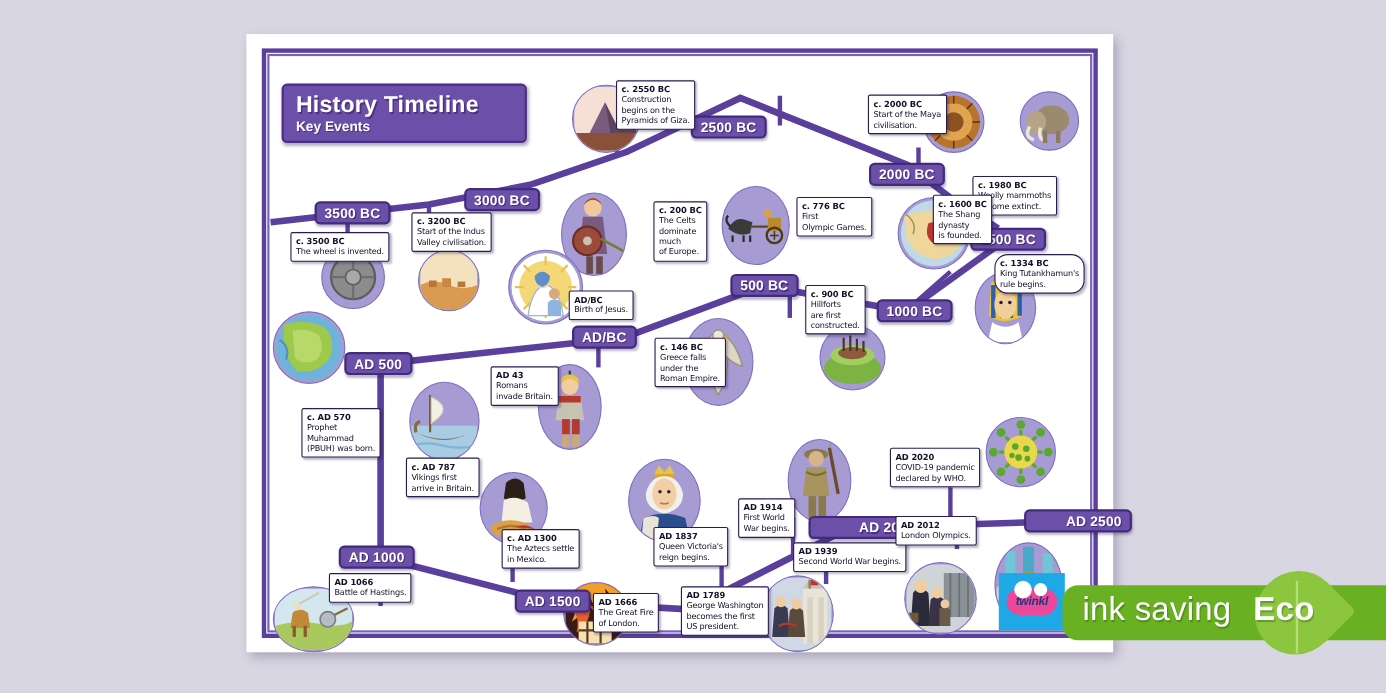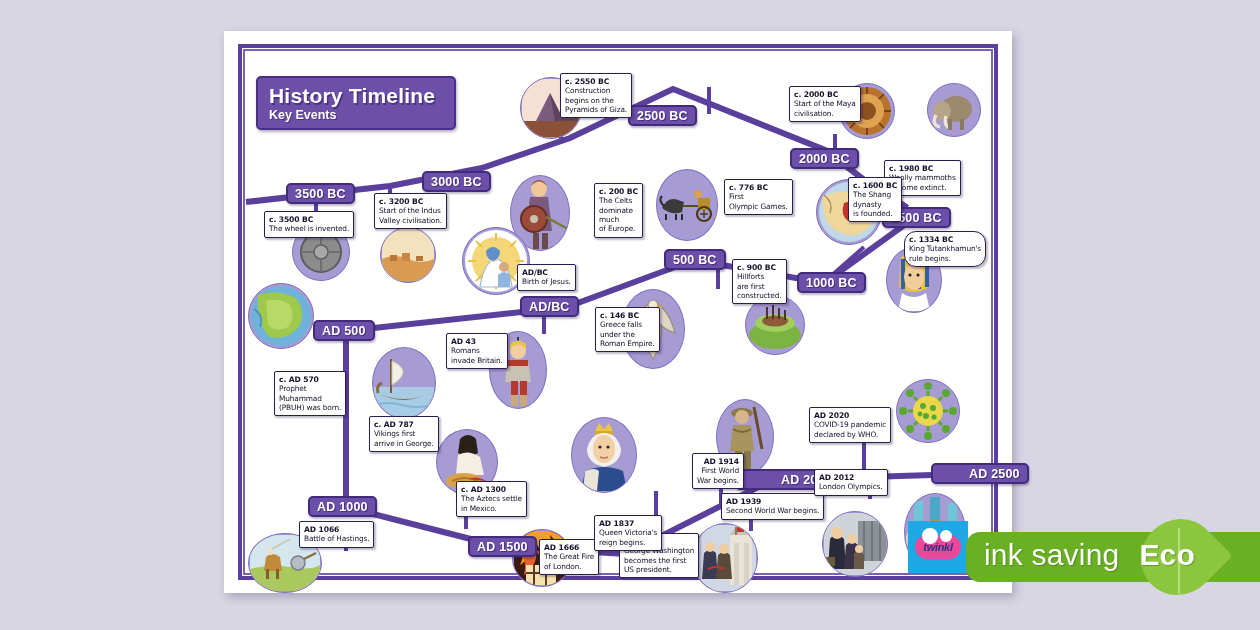--- a/index.html
+++ b/index.html
@@ -26,21 +26,21 @@
   #frame-inner {
     position: absolute; left: 19px; top: 18px;
     width: 750px; height: 526px;
     border: 2px solid #7a62b8;
   }
   #canvas { position: absolute; left: 0; top: 0; width: 788px; height: 562px; }
 
   
   #title-plaque {
     position: absolute; left: 32px; top: 45px;
-    width: 200px; height: 54px;
+    width: 223px; height: 54px;
     background: #6b4fa8;
     border: 2px solid #4a2f86;
     border-radius: 5px;
     padding: 5px 0 0 11px;
     box-shadow: 1px 2px 3px rgba(40,25,70,.35);
   }
   #title-main {
     color: #fff; font-size: 21px; font-weight: bold;
     letter-spacing: .2px; line-height: 25px;
     text-shadow: 1.5px 1.5px 0 rgba(50,30,90,.55);
@@ -614,21 +614,21 @@
     <div class="evt" style="left:50px;  top:340px;">
       <div class="d">c. AD 570</div>
       <div class="t">Prophet</div>
       <div class="t">Muhammad</div>
       <div class="t">(PBUH) was born.</div>
     </div>
 
     <div class="evt" style="left:145px; top:385px;">
       <div class="d">c. AD 787</div>
       <div class="t">Vikings first</div>
-      <div class="t">arrive in George.</div>
+      <div class="t">arrive in Britain.</div>
     </div>
 
     <div class="evt" style="left:75px;  top:490px;">
       <div class="d">AD 1066</div>
       <div class="t">Battle of Hastings.</div>
     </div>
 
     <div class="evt" style="left:219px; top:450px;margin-left:13px;">
       <div class="d">c. AD 1300</div>
       <div class="t">The Aztecs settle</div>
@@ -641,27 +641,27 @@
       <div class="t">of London.</div>
     </div>
 
     <div class="evt" style="left:395px; top:502px;">
       <div class="d">AD 1789</div>
       <div class="t">George Washington</div>
       <div class="t">becomes the first</div>
       <div class="t">US president.</div>
     </div>
 
-    <div class="evt" style="left:370px; top:448px;margin-top:36px;">
+    <div class="evt" style="left:370px; top:448px;">
       <div class="d">AD 1837</div>
       <div class="t">Queen Victoria's</div>
       <div class="t">reign begins.</div>
     </div>
 
-    <div class="evt" style="left:468px; top:422px;text-align:right;">
+    <div class="evt" style="left:447px; top:422px;">
       <div class="d">AD 1914</div>
       <div class="t">First World</div>
       <div class="t">War begins.</div>
     </div>
 
     <div class="evt" style="left:497px; top:462px;">
       <div class="d">AD 1939</div>
       <div class="t">Second World War begins.</div>
     </div>
 

